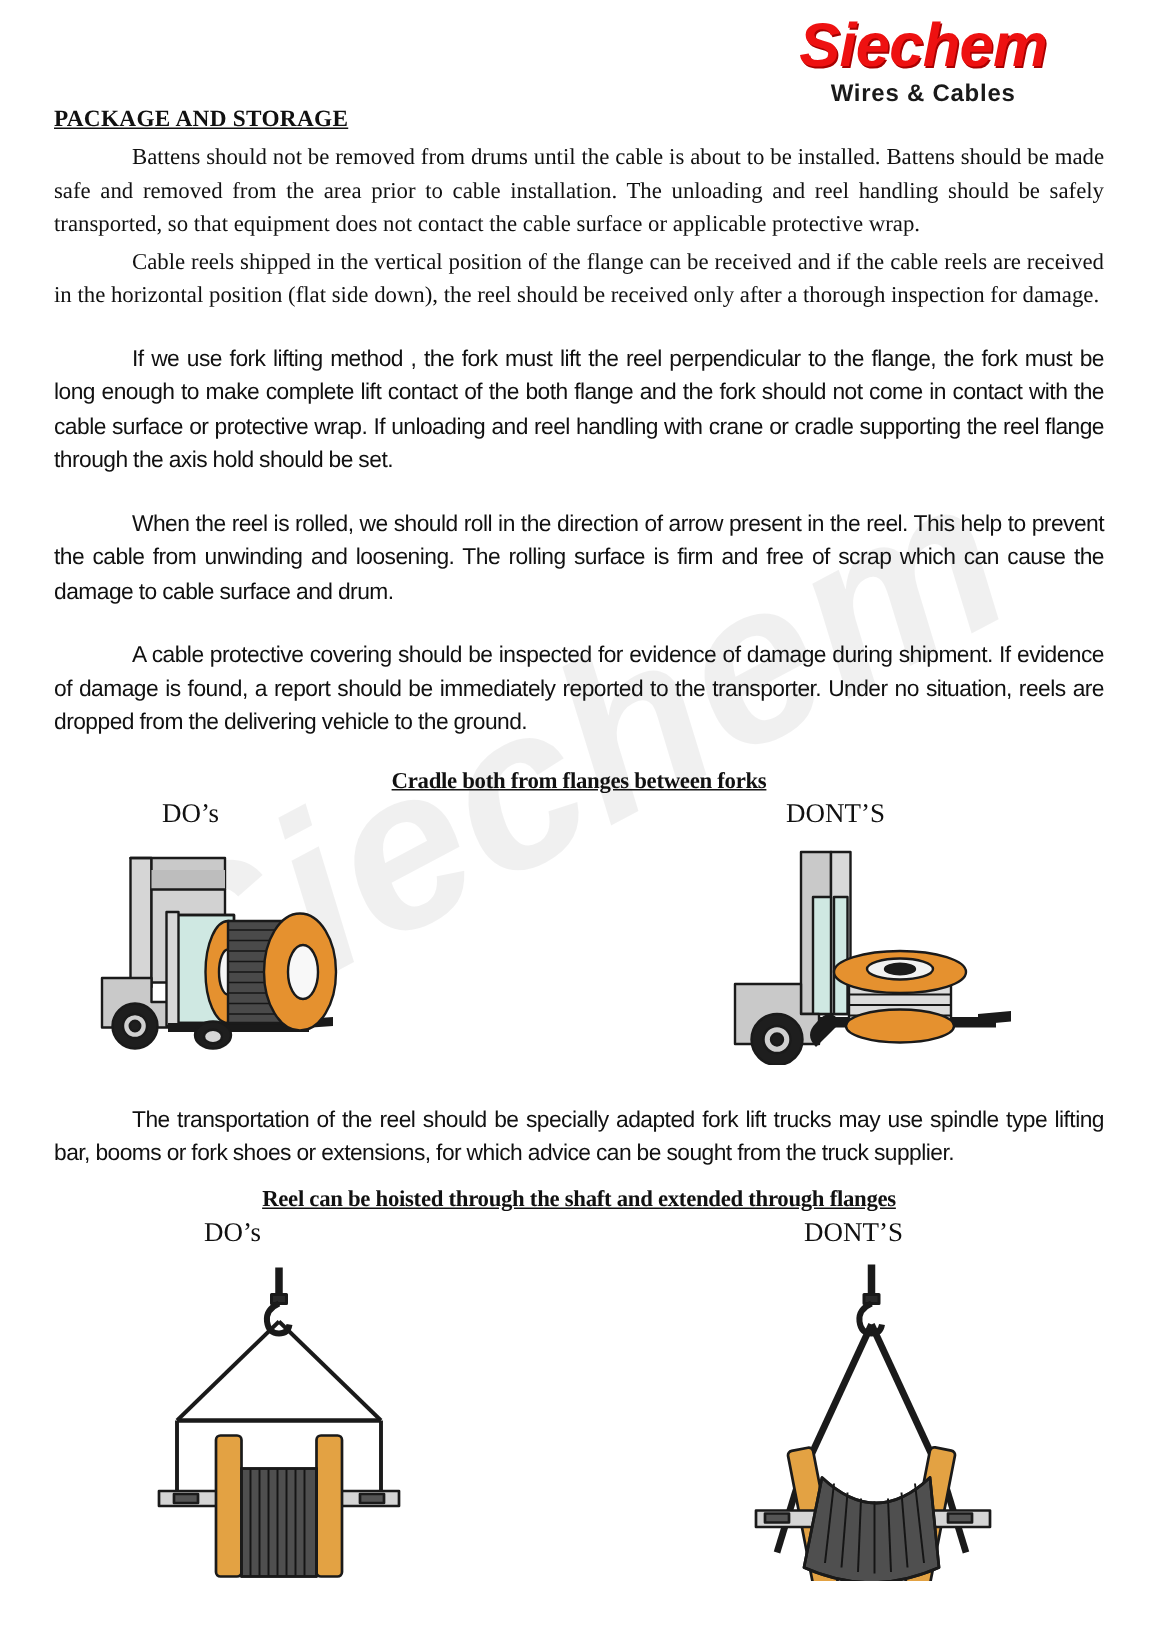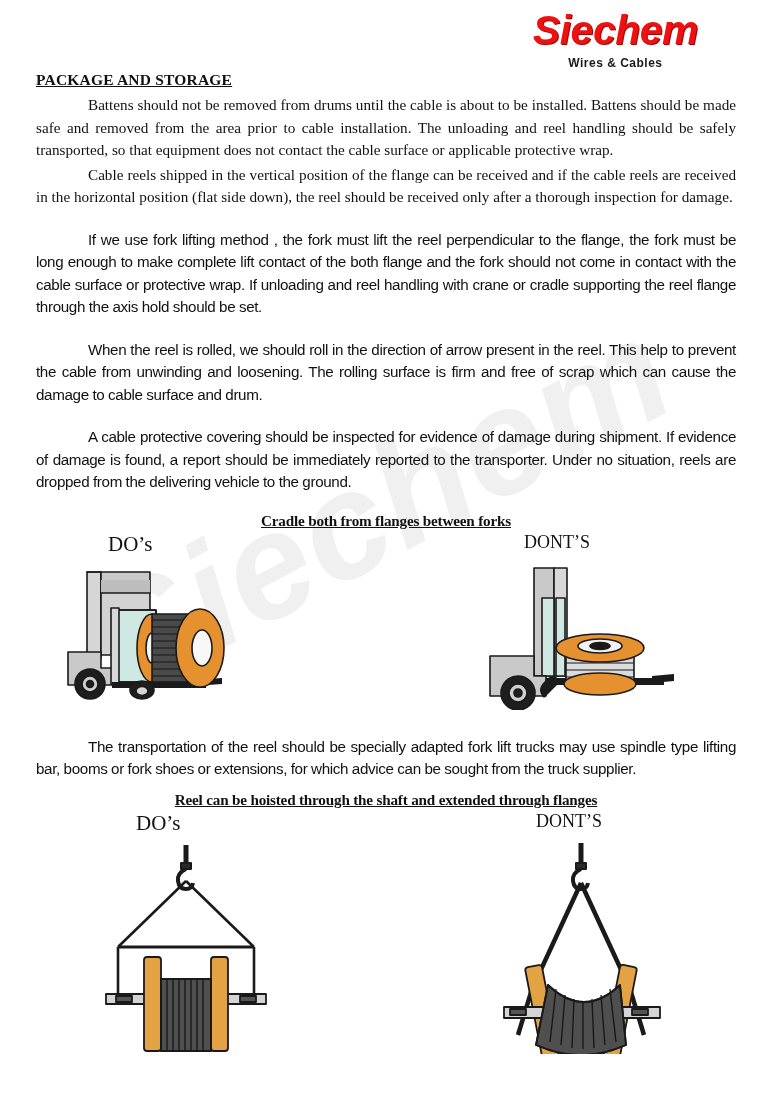--- a/index.html
+++ b/index.html
@@ -59,21 +59,21 @@
     font-weight: bold;
     font-size: 41px;
     line-height: 44px;
     color: #EE1111;
     letter-spacing: -0.5px;
     text-shadow: 1px 1px 0 #a80000;
   }
   .logo-sub {
     font-family: "Liberation Sans", "DejaVu Sans", sans-serif;
     font-weight: bold;
-    font-size: 12px;
+    font-size: 16px;
     line-height: 20px;
     color: #1a1a1a;
     letter-spacing: 0.5px;
     margin-top: 1px;
   }
 
   
   .content {
     position: absolute;
     left: 36px;
@@ -117,21 +117,21 @@
 
   .do-dont-row {
     position: relative;
     height: 22px;
     margin-top: 2px;
   }
   .label-dos {
     position: absolute;
     left: 72px;
     top: 0;
-    font-size: 21px;
+    font-size: 18px;
   }
   .label-donts {
     position: absolute;
     left: 488px;
     top: 0;
     font-size: 18px;
   }
   .label-dos.low  { left: 100px; }
   .label-donts.low { left: 500px; }
 

